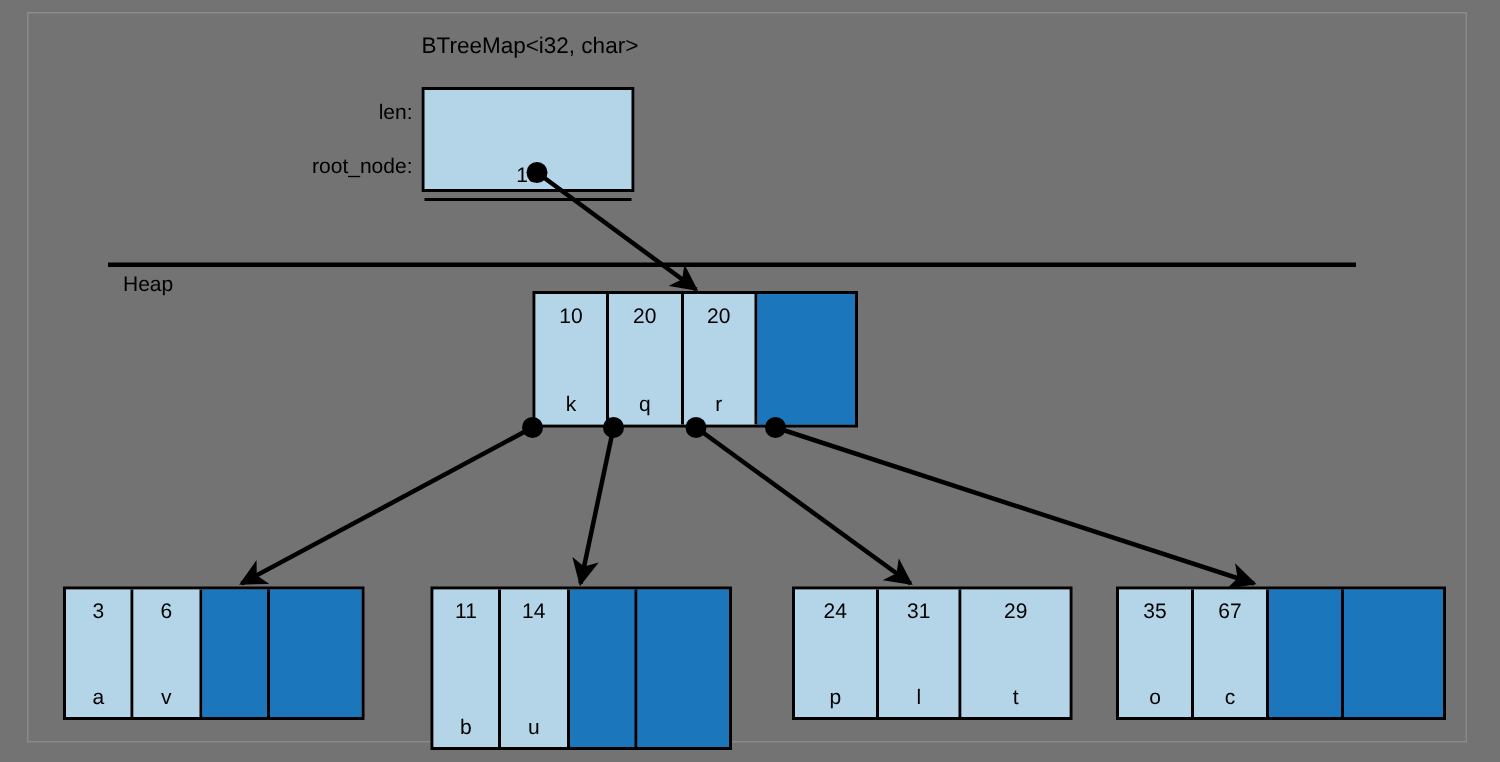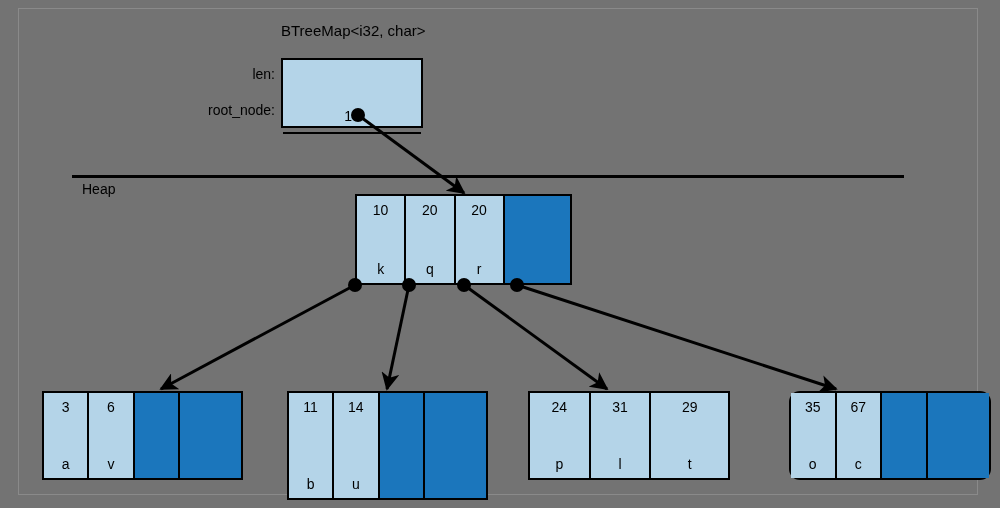--- a/index.html
+++ b/index.html
@@ -118,22 +118,22 @@
     left: 0;
     width: 100%;
     text-align: center;
     font-size: 14px;
     color: #000;
   }
 
   #root-node { left: 355px; top: 194px; width: 217px; height: 91px; }
   #leaf-0 { left: 42px;  top: 391px; width: 201px; height: 89px; }
   #leaf-1 { left: 287px; top: 391px; width: 201px; height: 109px; }
-  #leaf-2 { left: 528px; top: 391px; width: 202px; height: 89px; }
-  #leaf-3 { left: 789px; top: 391px; width: 202px; height: 89px; border-radius: 11px; }
+  #leaf-2 { left: 528px; top: 391px; width: 187px; height: 89px; }
+  #leaf-3 { left: 744px; top: 391px; width: 220px; height: 89px; }
 
   
   #arrows {
     position: absolute;
     left: 0; top: 0;
     width: 1000px;
     height: 508px;
     pointer-events: none;
   }
 </style>

